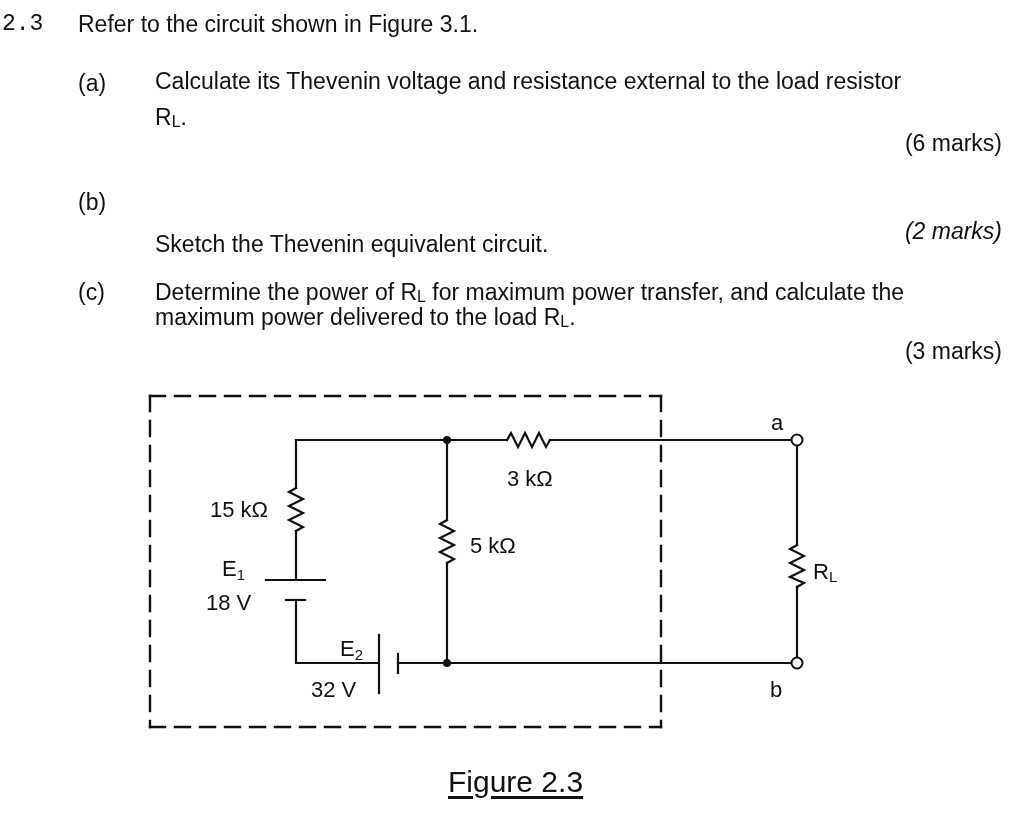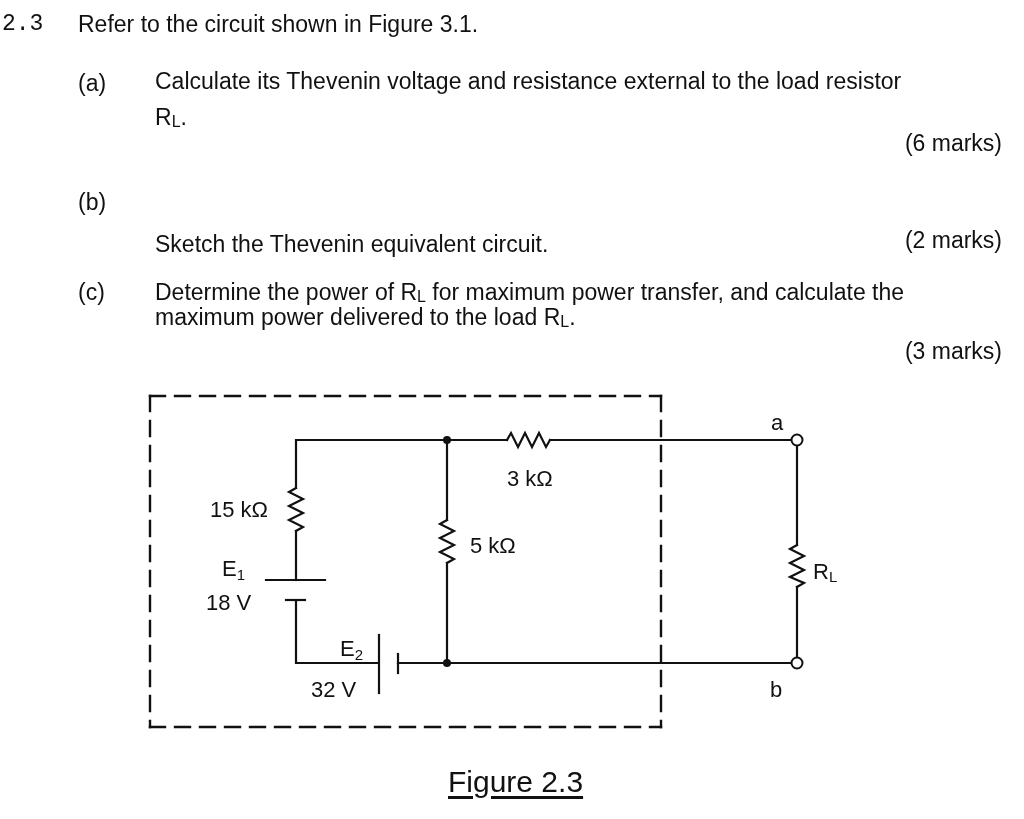--- a/index.html
+++ b/index.html
@@ -23,21 +23,21 @@
 <div class="t num" style="top:11px;font-family:Liberation Mono, monospace;">2.3</div>
 <div class="t lbl" style="top:11px;">Refer to the circuit shown in Figure 3.1.</div>
 
 <div class="t lbl" style="top:70px;">(a)</div>
 <div class="t body" style="top:68px;">Calculate its Thevenin voltage and resistance external to the load resistor</div>
 <div class="t body" style="top:104px;"><span>R</span><sub class="s">L</sub><span>.</span></div>
 <div class="t marks" style="top:130px;">(6 marks)</div>
 
 <div class="t lbl" style="top:189px;">(b)</div>
 <div class="t body" style="top:189px;margin-top:42px;">Sketch the Thevenin equivalent circuit.</div>
-<div class="t marks" style="top:227px;">(2 marks)</div>
+<div class="t marks" style="top:218px;font-style:italic;">(2 marks)</div>
 
 <div class="t lbl" style="top:279px;">(c)</div>
 <div class="t body" style="top:279px;"><span>Determine the power of R</span><sub class="s">L</sub><span> for maximum power transfer, and calculate the</span></div>
 <div class="t body" style="top:304px;"><span>maximum power delivered to the load R</span><sub class="s">L</sub><span>.</span></div>
 <div class="t marks" style="top:338px;">(3 marks)</div>
 
 <svg id="circuit" width="1024" height="819">
   <g stroke="#111" stroke-width="2.2" fill="none" stroke-linecap="square">
 
     <g stroke-dasharray="15,10" stroke-width="2.4">

